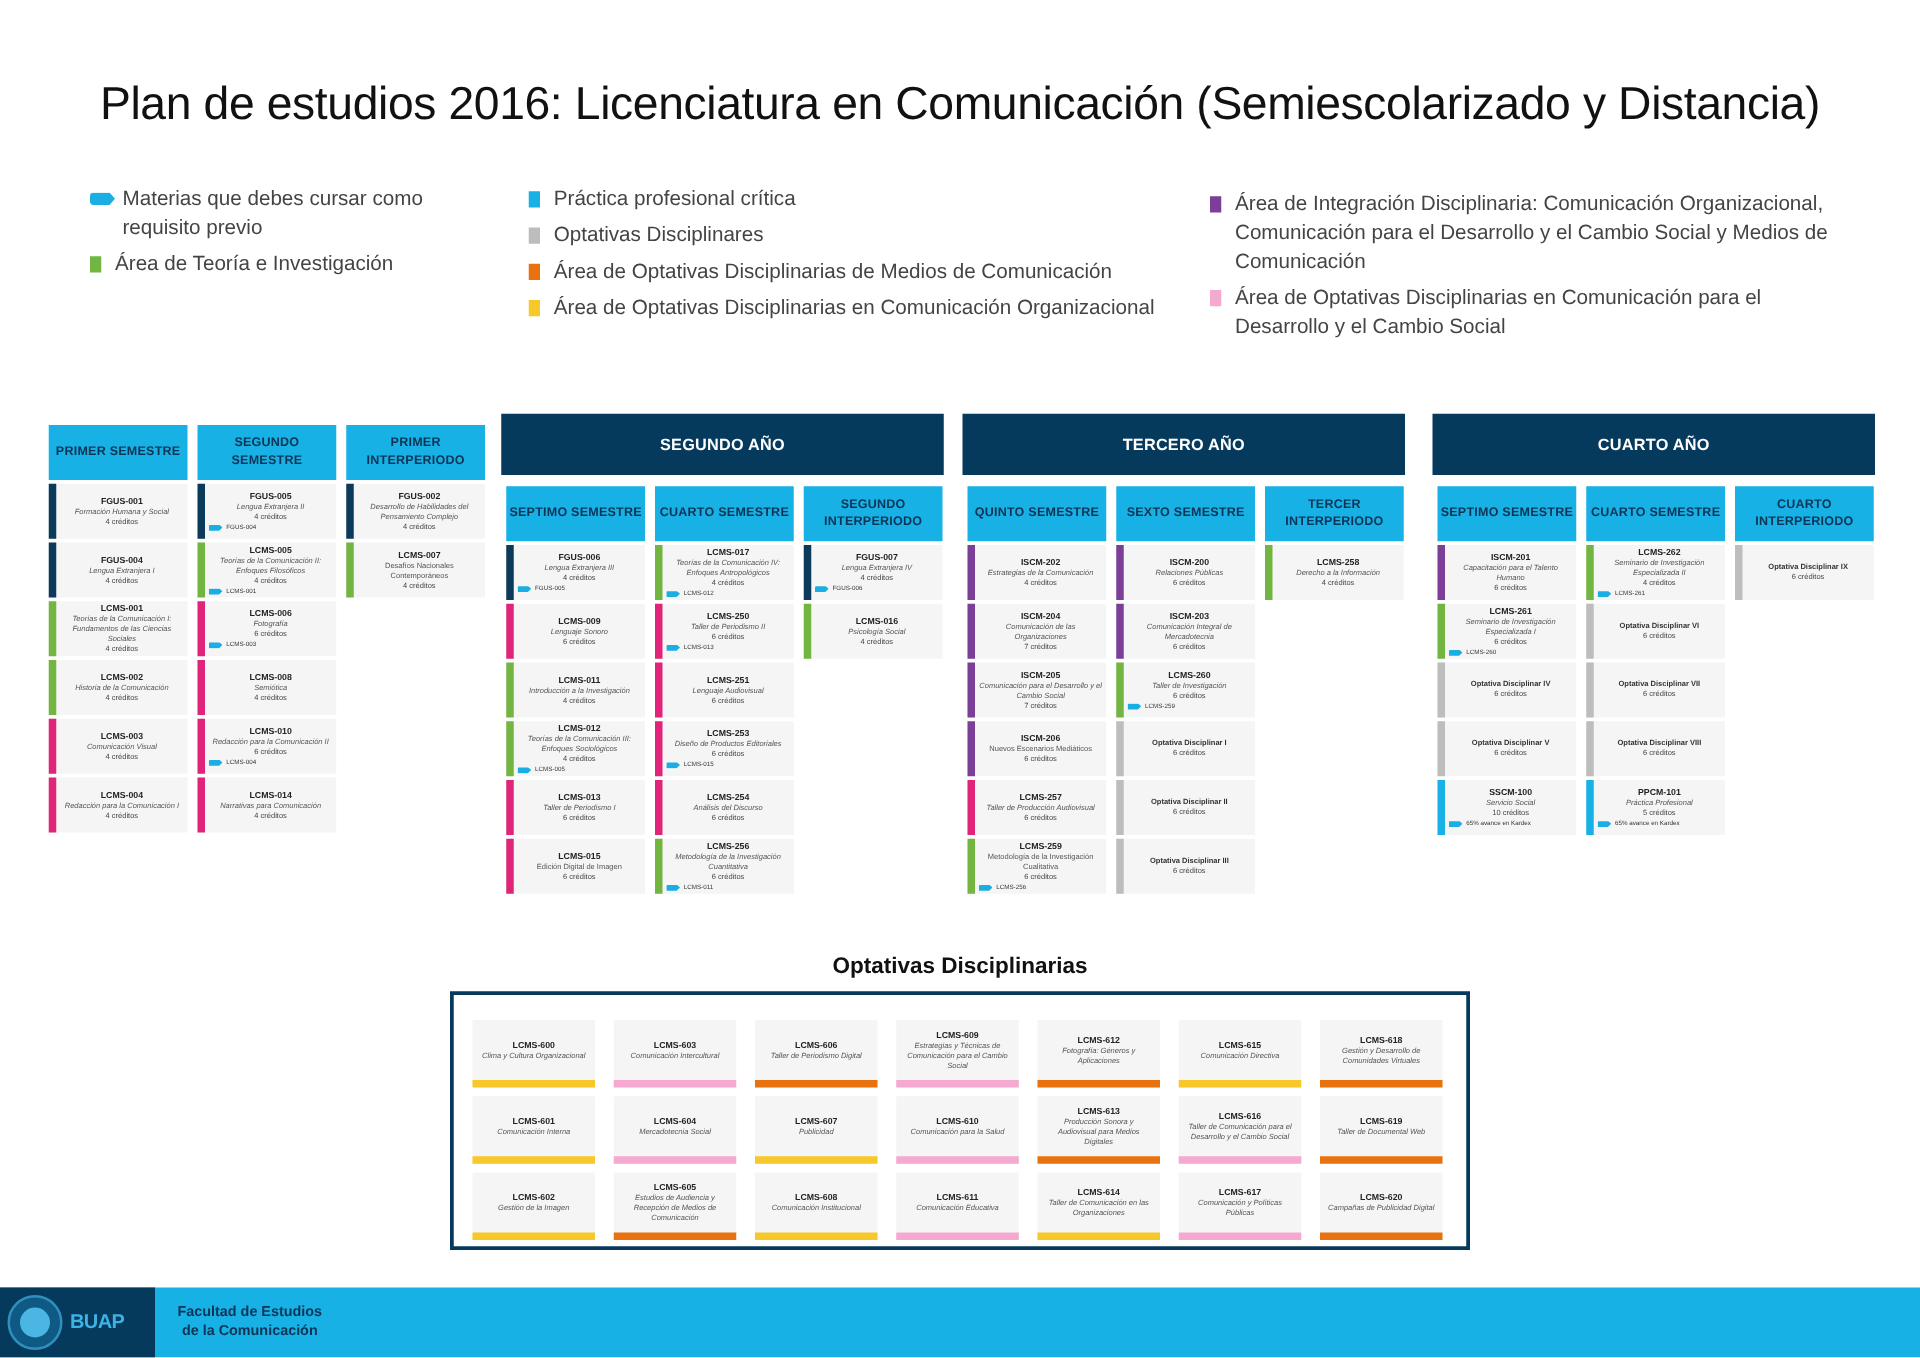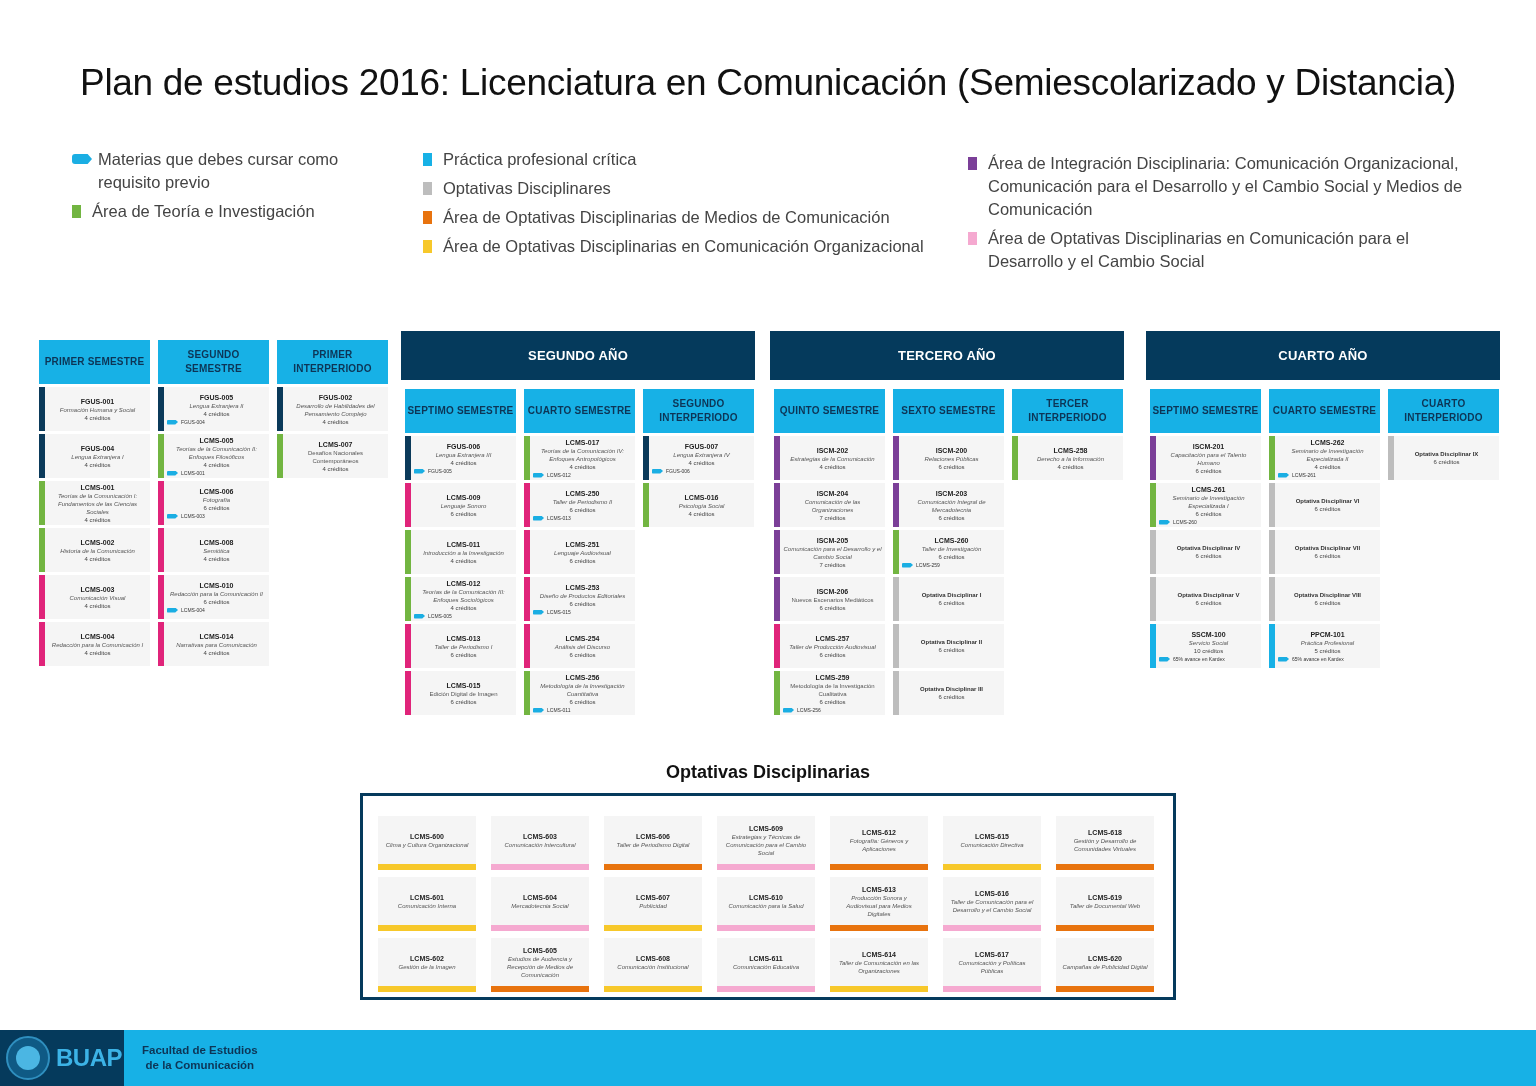--- a/index.html
+++ b/index.html
@@ -25,21 +25,21 @@
   .prereq-arrow { width: 11px; height: 5px; background: #1aaee3; margin-right: 3px; clip-path: polygon(0 0, 75% 0, 100% 50%, 75% 100%, 0 100%); border-radius: 1px 0 0 1px; }
   .opt-title { position: absolute; top: 762px; left: 0; width: 1536px; text-align: center; font-weight: 700; font-size: 18px; color: #111; }
   .opt-box { position: absolute; top: 793px; left: 360px; width: 816px; height: 207px; border: 3px solid #053a5c; }
   .opt-grid { position: absolute; top: 20px; left: 15px; display: grid; grid-template-columns: repeat(7, 98px); grid-template-rows: repeat(3, 54px); column-gap: 15px; row-gap: 7px; }
   .opt-card { background: #f5f5f5; position: relative; display: flex; flex-direction: column; justify-content: center; text-align: center; padding: 0 6px 6px 6px; }
   .opt-card .band { position: absolute; left: 0; right: 0; bottom: 0; height: 6px; }
   .footer { position: absolute; top: 1030px; left: 0; width: 1536px; height: 56px; background: #17b1e6; }
   .footer-logo { position: absolute; left: 0; top: 0; width: 124px; height: 56px; background: #053a5c; display: flex; align-items: center; padding-left: 6px; }
   .seal { width: 44px; height: 44px; border-radius: 50%; border: 2px solid #2f8fbf; background: #0f5a85; display: flex; align-items: center; justify-content: center; }
   .seal-inner { width: 24px; height: 24px; border-radius: 50%; background: #4bb6e3; }
-  .buap { color: #3cb3e6; font-weight: 900; font-size: 24px; margin-left: 6px; letter-spacing: -0.5px; }
+  .buap { color: #3cb3e6; font-weight: 900; font-size: 16px; margin-left: 6px; letter-spacing: -0.5px; }
   .faculty { position: absolute; left: 142px; top: 13px; font-weight: 700; font-size: 11.5px; color: #0d3556; line-height: 15px; text-align: center; }
 </style>
 </head>
 <body>
 
 <div class="title">Plan de estudios 2016: Licenciatura en Comunicación (Semiescolarizado y Distancia)</div>
 
 <div class="legend-col" id="legend-col1" style="left:72px; top:148px; width:320px;">
     <div class="legend-item">
       <span class="legend-arrow"></span>

